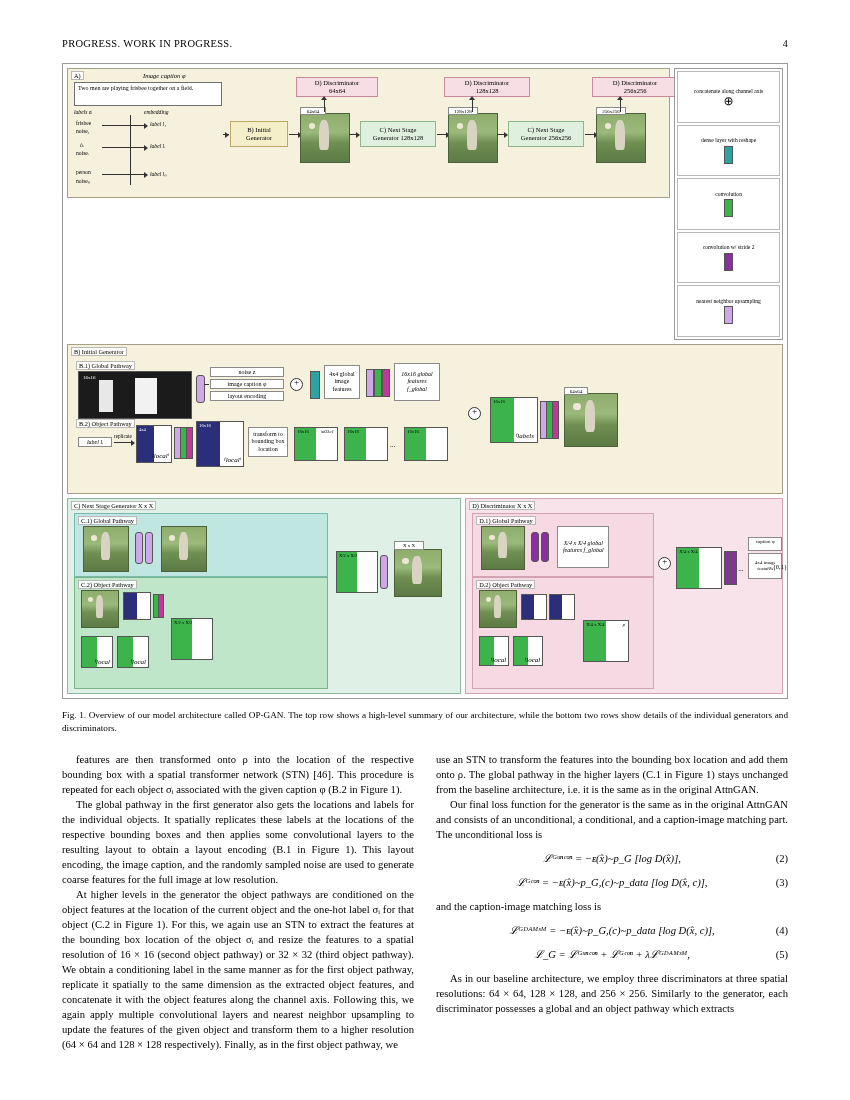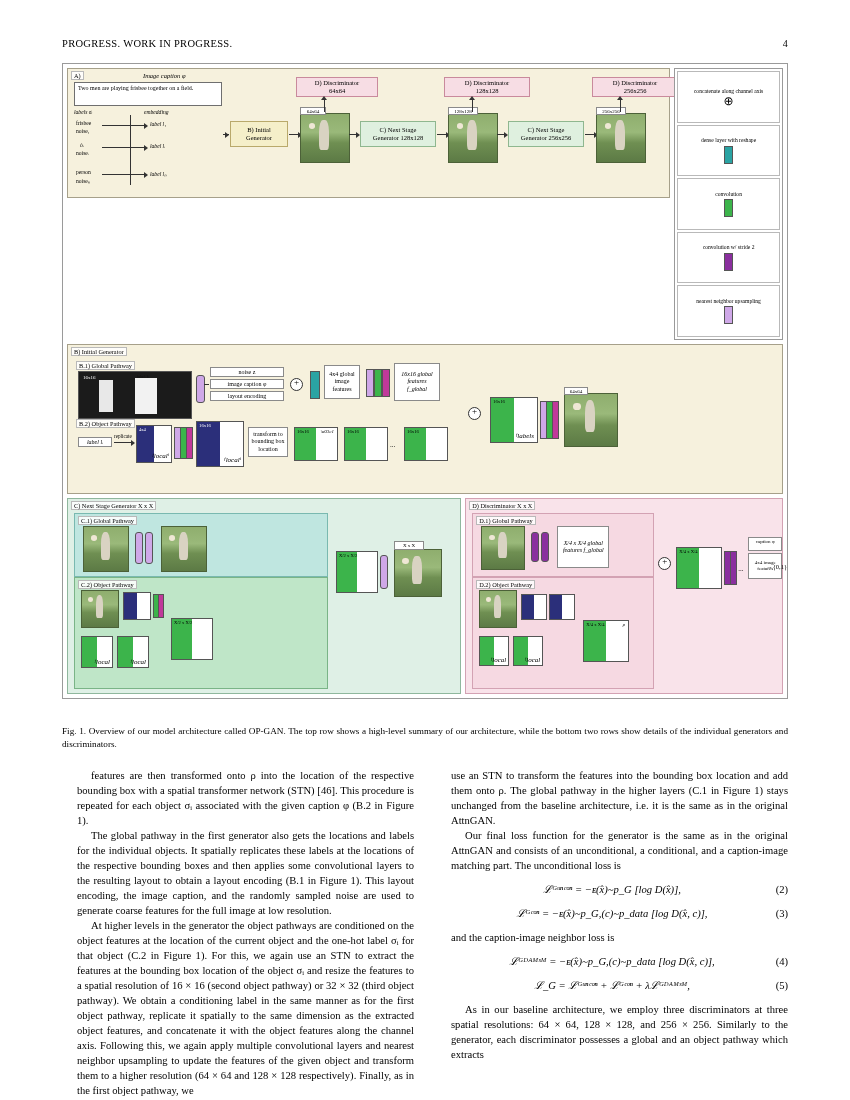--- a/index.html
+++ b/index.html
@@ -55,26 +55,26 @@
   .rowmid{display:flex;gap:4px;margin-top:4px;}
   .panelB{width:726px;height:148px;background:#f6f1dd;border:1px solid #a6a08a;position:relative;}
   .rowbot{display:flex;gap:4px;margin-top:4px;}
   .panelC{width:400px;height:194px;background:#dff0e6;border:1px solid #8fb79d;position:relative;}
   .panelD{width:322px;height:194px;background:#f9e3ea;border:1px solid #d3a2b3;position:relative;}
   .subpanel{position:absolute;border:1px solid #8a8a8a;}
   .sp-teal{background:#bfe6e0;border-color:#79b9b0;}
   .sp-green{background:#bfe6c8;border-color:#7ab487;}
   .sp-pinklight{background:#f6d9e2;border-color:#d3a2b3;}
 
-  .fig-cap{width:726px;margin-top:26px;font-size:9.2px;line-height:1.45;text-align:justify;}
+  .fig-cap{width:726px;margin-top:10px;font-size:9.2px;line-height:1.45;text-align:justify;}
 
   
   .cols{display:flex;gap:22px;margin-top:16px;width:726px;}
   .col{width:352px;font-size:10.6px;line-height:1.42;text-align:justify;}
-  .col p{margin:0 0 0 15px;text-indent:14px;}
+  .col p{margin:0 0 0 0;text-indent:14px;}
   .eq{display:flex;align-items:center;justify-content:center;margin:9px 0 9px 0;position:relative;font-family:"Liberation Serif",serif;font-size:10.6px;}
   .eq .body{font-style:italic;}
   .eq .num{position:absolute;right:0;font-style:normal;}
   .noind{text-indent:0 !important;}
   sub{font-size:7px;}
 </style>
 </head>
 <body>
 
 <div class="page">
@@ -416,21 +416,21 @@
         <span class="body">ℒᴳᵘⁿᶜᵒⁿ = −ᴇ(̂x)~p_G [log D(̂x)],</span>
         <span class="num">(2)</span>
       </div>
 
 
       <div class="eq">
         <span class="body">ℒᴳᶜᵒⁿ = −ᴇ(̂x)~p_G,(c)~p_data [log D(̂x, c)],</span>
         <span class="num">(3)</span>
       </div>
 
-      <p class="noind">and the caption-image neighbor loss is</p>
+      <p class="noind">and the caption-image matching loss is</p>
 
       <div class="eq">
         <span class="body">ℒᴳᴰᴬᴹˢᴹ = −ᴇ(̂x)~p_G,(c)~p_data [log D(̂x, c)],</span>
         <span class="num">(4)</span>
       </div>
 
 
       <div class="eq">
         <span class="body">ℒ_G = ℒᴳᵘⁿᶜᵒⁿ + ℒᴳᶜᵒⁿ + λℒᴳᴰᴬᴹˢᴹ,</span>
         <span class="num">(5)</span>

